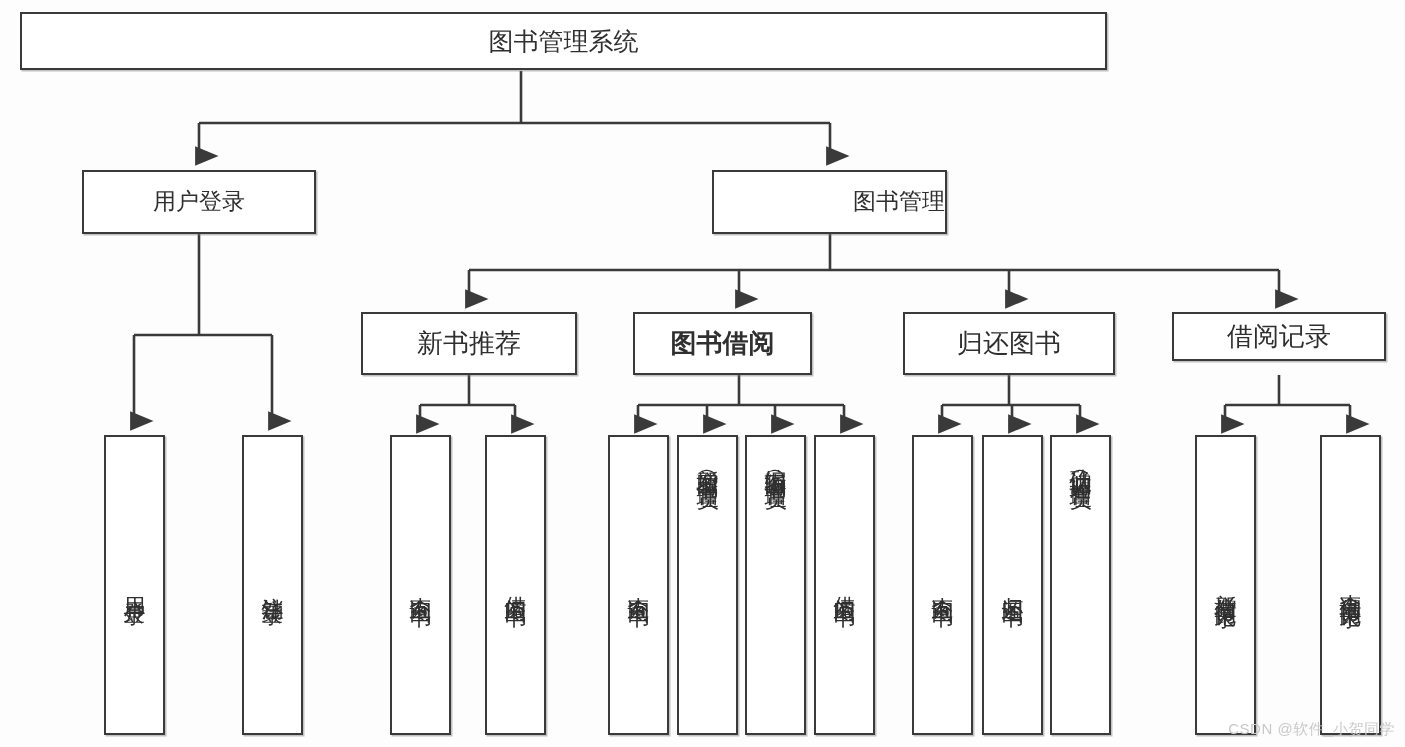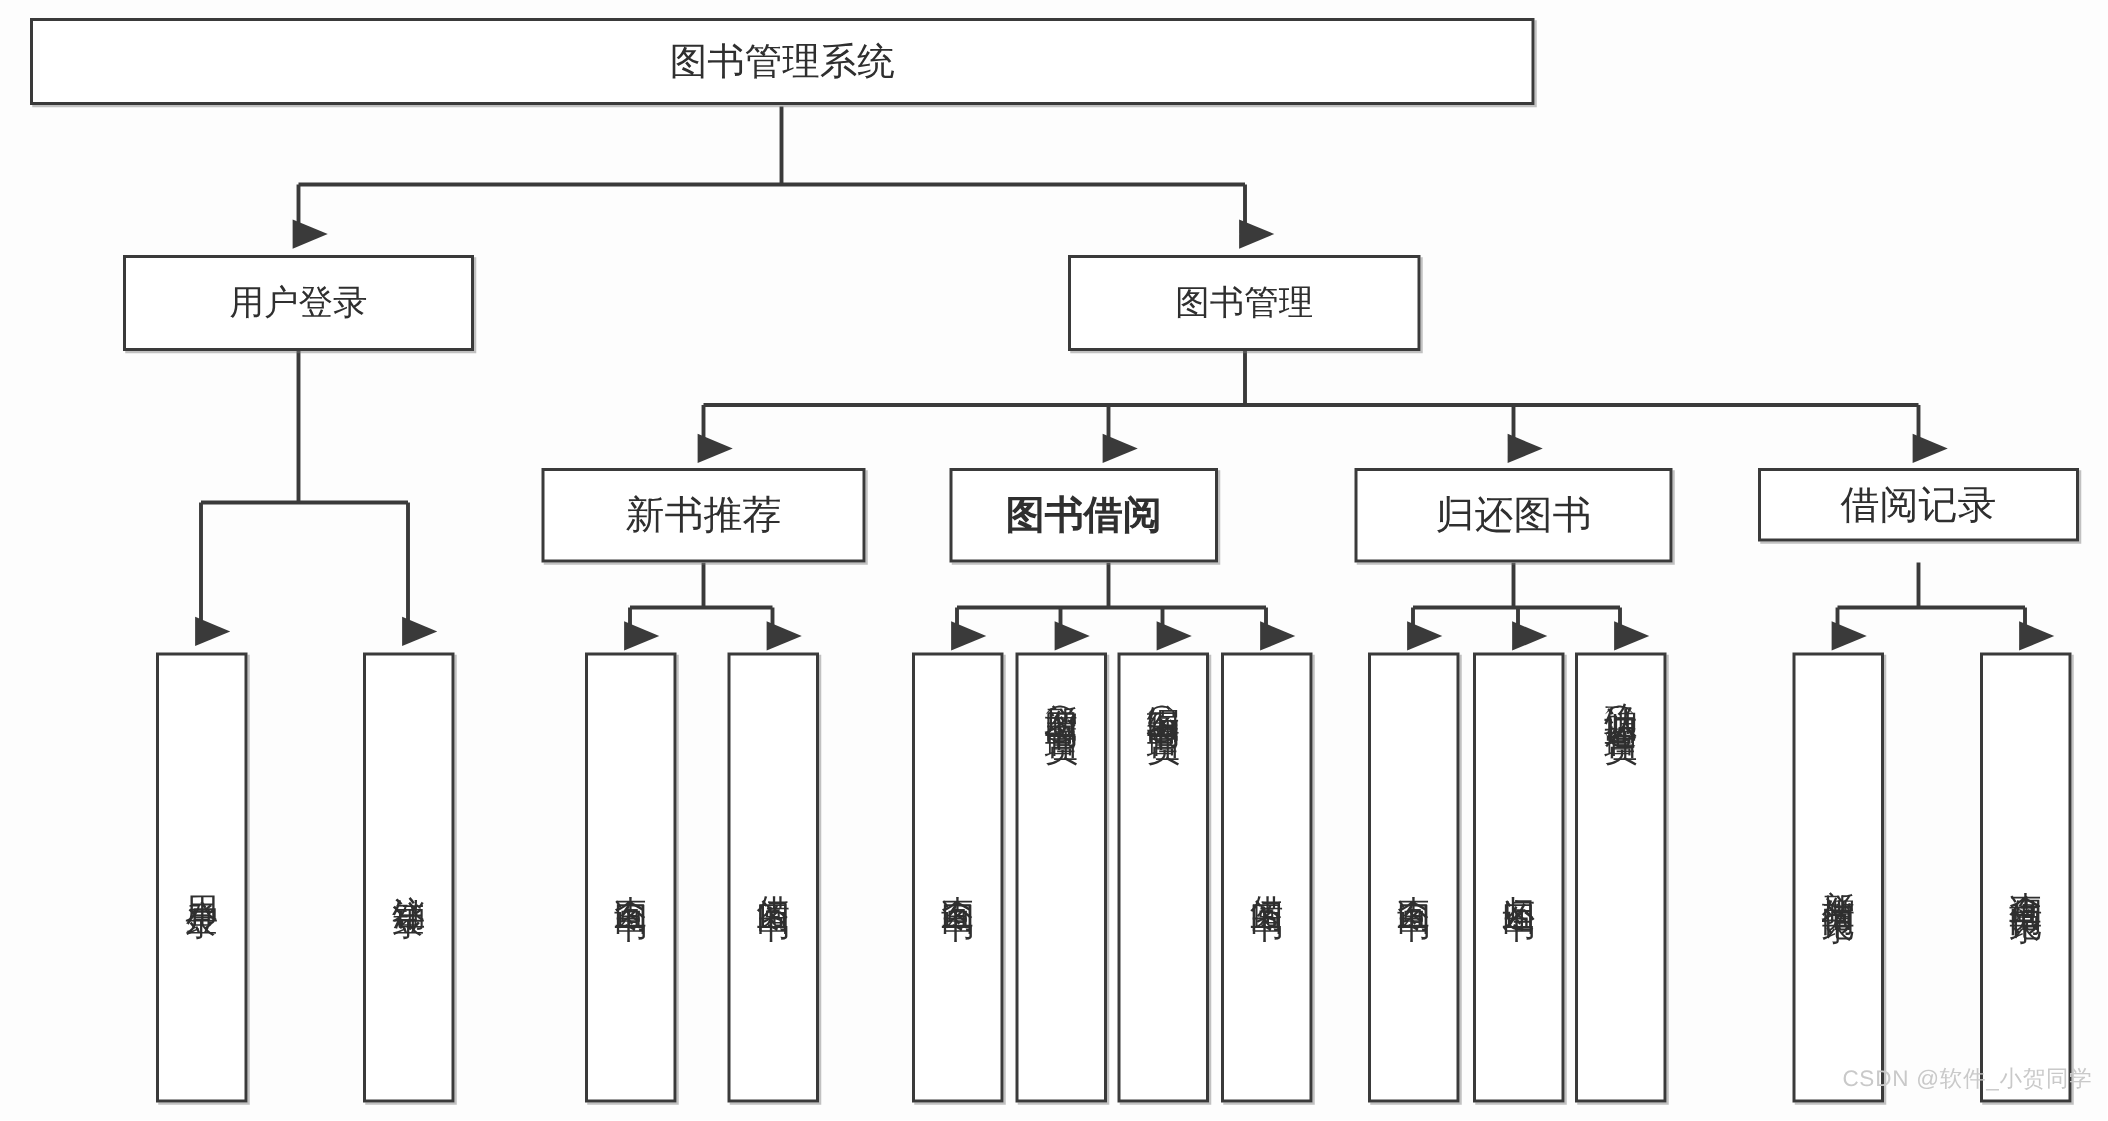--- a/index.html
+++ b/index.html
@@ -61,21 +61,21 @@
     writing-mode: vertical-rl;
     text-orientation: upright;
     font-size: 22px;
     letter-spacing: 3px;
     line-height: 1;
     white-space: nowrap;
   }
   #watermark {
     position: absolute;
     right: 10px;
-    bottom: 18px;
+    bottom: 8px;
     font-size: 15px;
     color: #c9c9c9;
     letter-spacing: 0.5px;
     z-index: 5;
     white-space: nowrap;
   }
 </style>
 </head>
 <body>
 
@@ -124,28 +124,28 @@
       <path d="M 1012 405 L 1012 424" marker-end="url(#arrow)"></path>
       <path d="M 1080 405 L 1080 424" marker-end="url(#arrow)"></path>
 
       <path d="M 1279 375 L 1279 405"></path>
       <path d="M 1225 405 L 1350 405"></path>
       <path d="M 1225 405 L 1225 424" marker-end="url(#arrow)"></path>
       <path d="M 1350 405 L 1350 424" marker-end="url(#arrow)"></path>
     </g>
   </svg>
 
-  <div class="node h-root" style="left:20px; top:12px; width:1003px; height:58px;">
+  <div class="node h-root" style="left:20px; top:12px; width:1087px; height:58px;">
     <span class="lbl">图书管理系统</span>
   </div>
 
   <div class="node h-mid" style="left:82px; top:170px; width:234px; height:64px;">
     <span class="lbl">用户登录</span>
   </div>
-  <div class="node h-mid" style="left:712px; top:170px; width:235px; height:64px;">
+  <div class="node h-mid" style="left:712px; top:170px; width:235px; height:64px;justify-content:flex-end;">
     <span class="lbl">图书管理</span>
   </div>
 
   <div class="node h-sub" style="left:361px; top:312px; width:216px; height:63px;">
     <span class="lbl">新书推荐</span>
   </div>
   <div class="node h-sub" style="left:633px; top:312px; width:179px; height:63px;font-weight:bold;">
     <span class="lbl">图书借阅</span>
   </div>
   <div class="node h-sub" style="left:903px; top:312px; width:212px; height:63px;">

